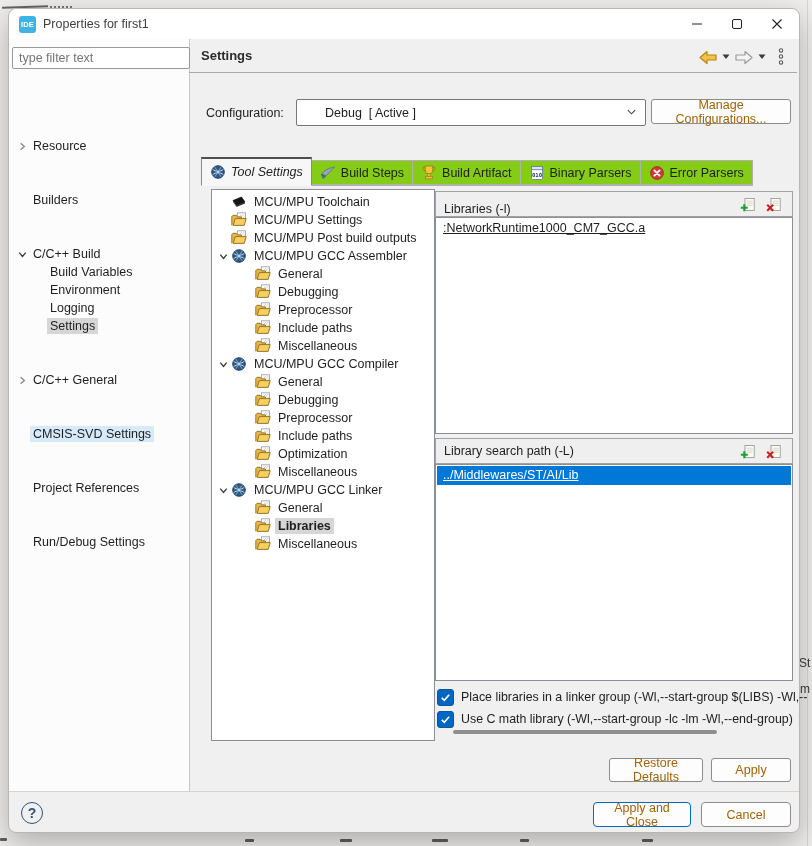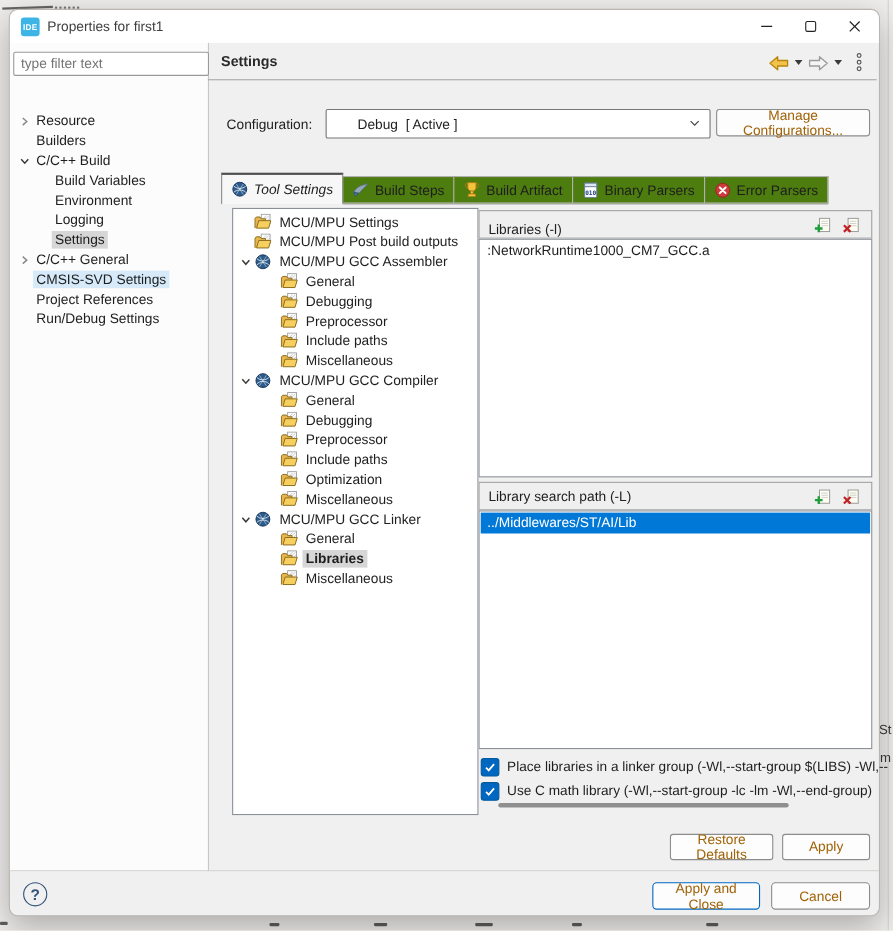--- a/index.html
+++ b/index.html
@@ -29,21 +29,21 @@
   .win-title{position:absolute;left:34px;top:0;height:30px;line-height:30px;color:#3f3f3f;font-size:12.5px;}
   .win-controls{position:absolute;right:2px;top:0;height:30px;display:flex;}
   .win-btn{width:40px;height:30px;display:flex;align-items:center;justify-content:center;}
 
   
   .sidebar{position:absolute;left:0;top:30px;width:180px;height:753px;background:#fcfcfc;border-right:1px solid #c6c6c6;}
   .filter{position:absolute;left:3px;top:8px;width:164px;height:20px;border:1px solid #999;border-radius:2px;
     background:#fff;font-family:inherit;font-size:12.5px;color:#333;padding:0 6px;outline:none;}
   .s-tree{position:absolute;left:0;top:62px;width:180px;}
   .srow{height:18px;display:flex;align-items:center;}
-  .s-tree .ind0{padding-left:6px;}
+  .s-tree .ind0{padding-left:6px;margin-top:36px;}
   .s-tree .ind1{padding-left:23px;}
   .twisty{width:15px;height:14px;display:inline-flex;align-items:center;justify-content:center;flex:0 0 15px;}
   .slabel{padding:1px 3px;white-space:nowrap;}
   .srow.selected .slabel{background:#d6d6d6;}
   .srow.hover .slabel{background:#d6eaf9;}
 
   
   .hd-title{position:absolute;left:192px;top:39px;font-size:13px;font-weight:bold;color:#2b2b2b;}
   .hd-sep{position:absolute;left:180px;top:63px;width:608px;height:1px;background:#a9a9a9;}
   .nav{position:absolute;top:38px;display:flex;align-items:center;}
@@ -53,21 +53,21 @@
   .combo{position:absolute;left:287px;top:90px;width:348px;height:25px;background:#fff;border:1px solid #767676;border-radius:2px;
     display:flex;align-items:center;}
   .combo-text{padding-left:8px;white-space:pre;margin-left:20px;}
   .combo-chevron{position:absolute;right:8px;top:8px;}
   .btn{background:#fdfdfd;border:1px solid #8c8c8c;border-radius:3px;font-family:inherit;font-size:12.5px;color:#a16207;
     display:flex;align-items:center;justify-content:center;box-sizing:border-box;}
   .manage-btn{position:absolute;left:642px;top:90px;width:140px;height:25px;}
 
   
   .tabs{position:absolute;left:192px;top:149px;height:27px;display:flex;align-items:flex-end;border-bottom:1px solid #b0b0b0;}
-  .tab{height:23px;display:flex;align-items:center;gap:5px;padding:0 8px;background:#4d7c0f;
+  .tab{height:23px;display:flex;align-items:center;gap:5px;padding:0 8px;background:#84cc16;
     border:1px solid #b0b0b0;border-left:none;font-size:12.5px;white-space:nowrap;}
   .tab:first-child{border-left:1px solid #b0b0b0;font-style:italic;}
   .tab.active{background:#f7f7f7;border-top:2px solid #4f4f4f;height:26px;margin-bottom:-1px;border-bottom:1px solid #f7f7f7;border-left:1px solid #8a8a8a;border-right:1px solid #8a8a8a;}
   .tab-ic{width:16px;height:16px;display:inline-flex;}
 
   
   .tool-panel{position:absolute;left:202px;top:180px;width:222px;height:550px;background:#fff;border:1px solid #8a8f98;overflow:hidden;}
   .t-tree{padding-top:3px;}
   .trow{height:18px;display:flex;align-items:center;white-space:nowrap;}
   .t-tree .ind0{padding-left:4px;}
@@ -75,21 +75,21 @@
   .ticon{width:16px;height:16px;display:inline-flex;margin-right:4px;flex:0 0 16px;}
   .tlabel{padding:1px 3px;}
   .trow.selected .tlabel{background:#d6d6d6;font-weight:bold;}
 
   
   .panel-hd{position:absolute;width:358px;height:26px;background:#efefef;border:1px solid #a2a2a2;box-sizing:border-box;
     display:flex;align-items:center;}
   .panel-hd .ph-title{padding-left:8px;}
   .ph-ic{position:absolute;width:16px;height:16px;top:5px;}
   .panel-list{position:absolute;width:358px;height:217px;background:#fff;border:1px solid #8a8f98;box-sizing:border-box;overflow:hidden;}
-  .li{height:19px;line-height:19px;padding-left:6px;margin:1px;white-space:nowrap;}
+  .li{height:19px;line-height:19px;padding-left:6px;margin:1px;white-space:nowrap;text-decoration:underline;}
   .li.selected{background:#0078d7;color:#fff;}
   .lib-hd{left:426px;top:182px;align-items:flex-end;}
   .lib-list{left:426px;top:208px;}
   .sp-hd{left:426px;top:429px;}
   .sp-list{left:426px;top:455px;}
 
   
   .opts{position:absolute;left:428px;top:677px;width:360px;}
   .opt{height:22px;display:flex;align-items:center;}
   .cb{width:15px;height:15px;background:#0067c0;border:1px solid #005a9e;border-radius:3px;display:inline-flex;align-items:center;justify-content:center;flex:0 0 15px;}
@@ -323,20 +323,31 @@
             <path d="M5.4 5.4 L10.6 10.6 M10.6 5.4 L5.4 10.6" stroke="#fff" stroke-width="1.8" stroke-linecap="round"></path>
           </svg>
         </span>
         <span>Error Parsers</span>
       </div>
     </div>
 
   <div class="tool-panel">
     <div class="t-tree">
 
+        <div class="trow row ind0">
+          <span class="twisty"></span>
+          <span class="ticon">
+            <svg width="16" height="16" viewBox="0 0 16 16">
+              <polygon points="2,6.5 10.5,3 14,8 5.5,11.5" fill="#161616" stroke="#000" stroke-width="0.6"></polygon>
+              <polygon points="2,6.5 5.5,11.5 5.5,13 2,8" fill="#4a4a4a"></polygon>
+              <polygon points="5.5,11.5 14,8 14,9.5 5.5,13" fill="#2e2e2e"></polygon>
+            </svg>
+          </span>
+          <span class="tlabel">MCU/MPU Toolchain</span>
+        </div>
 
         <div class="trow row ind0">
           <span class="twisty"></span>
           <span class="ticon">
             <svg width="16" height="16" viewBox="0 0 16 16">
               <rect x="6.5" y="0.8" width="8" height="8.5" fill="#fdfdfd" stroke="#9a9a9a" stroke-width="0.8"></rect>
               <path d="M7.5 8 L13.5 2 M7.5 5.5 L11 2 M10 8.5 L14 4.5" stroke="#b9b9b9" stroke-width="0.7"></path>
               <path d="M0.8 13.4 L0.8 4.6 L2 3.3 L5.4 3.3 L6.6 4.9 L10.4 4.9 L10.4 6.6" fill="#e8b64c" stroke="#8c6d1f" stroke-width="0.9"></path>
               <path d="M2.2 13.4 L4.2 6.6 L15.2 6.6 L13.2 13.4 Z" fill="#f6cf5e" stroke="#8c6d1f" stroke-width="0.9"></path>
             </svg>

